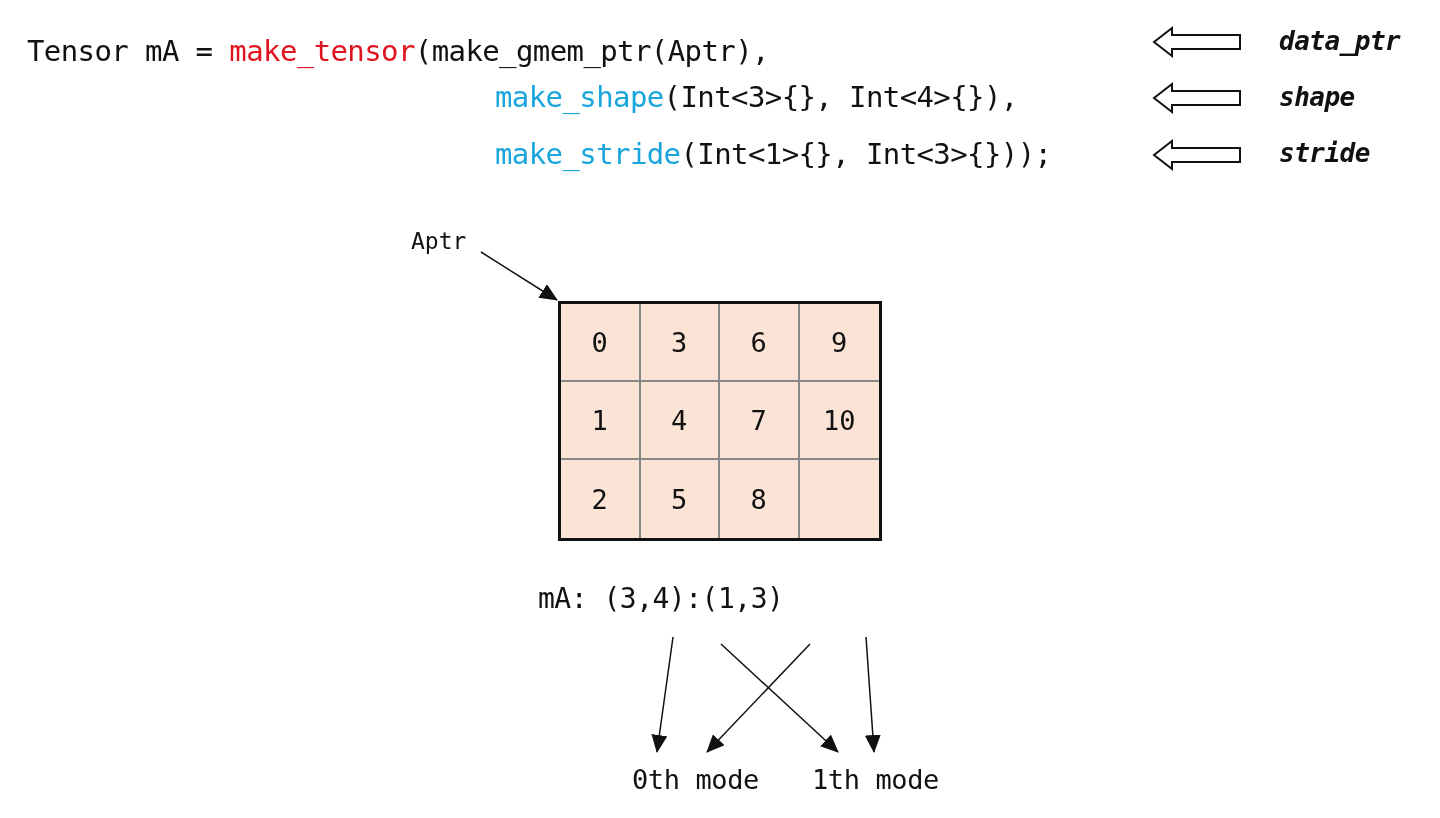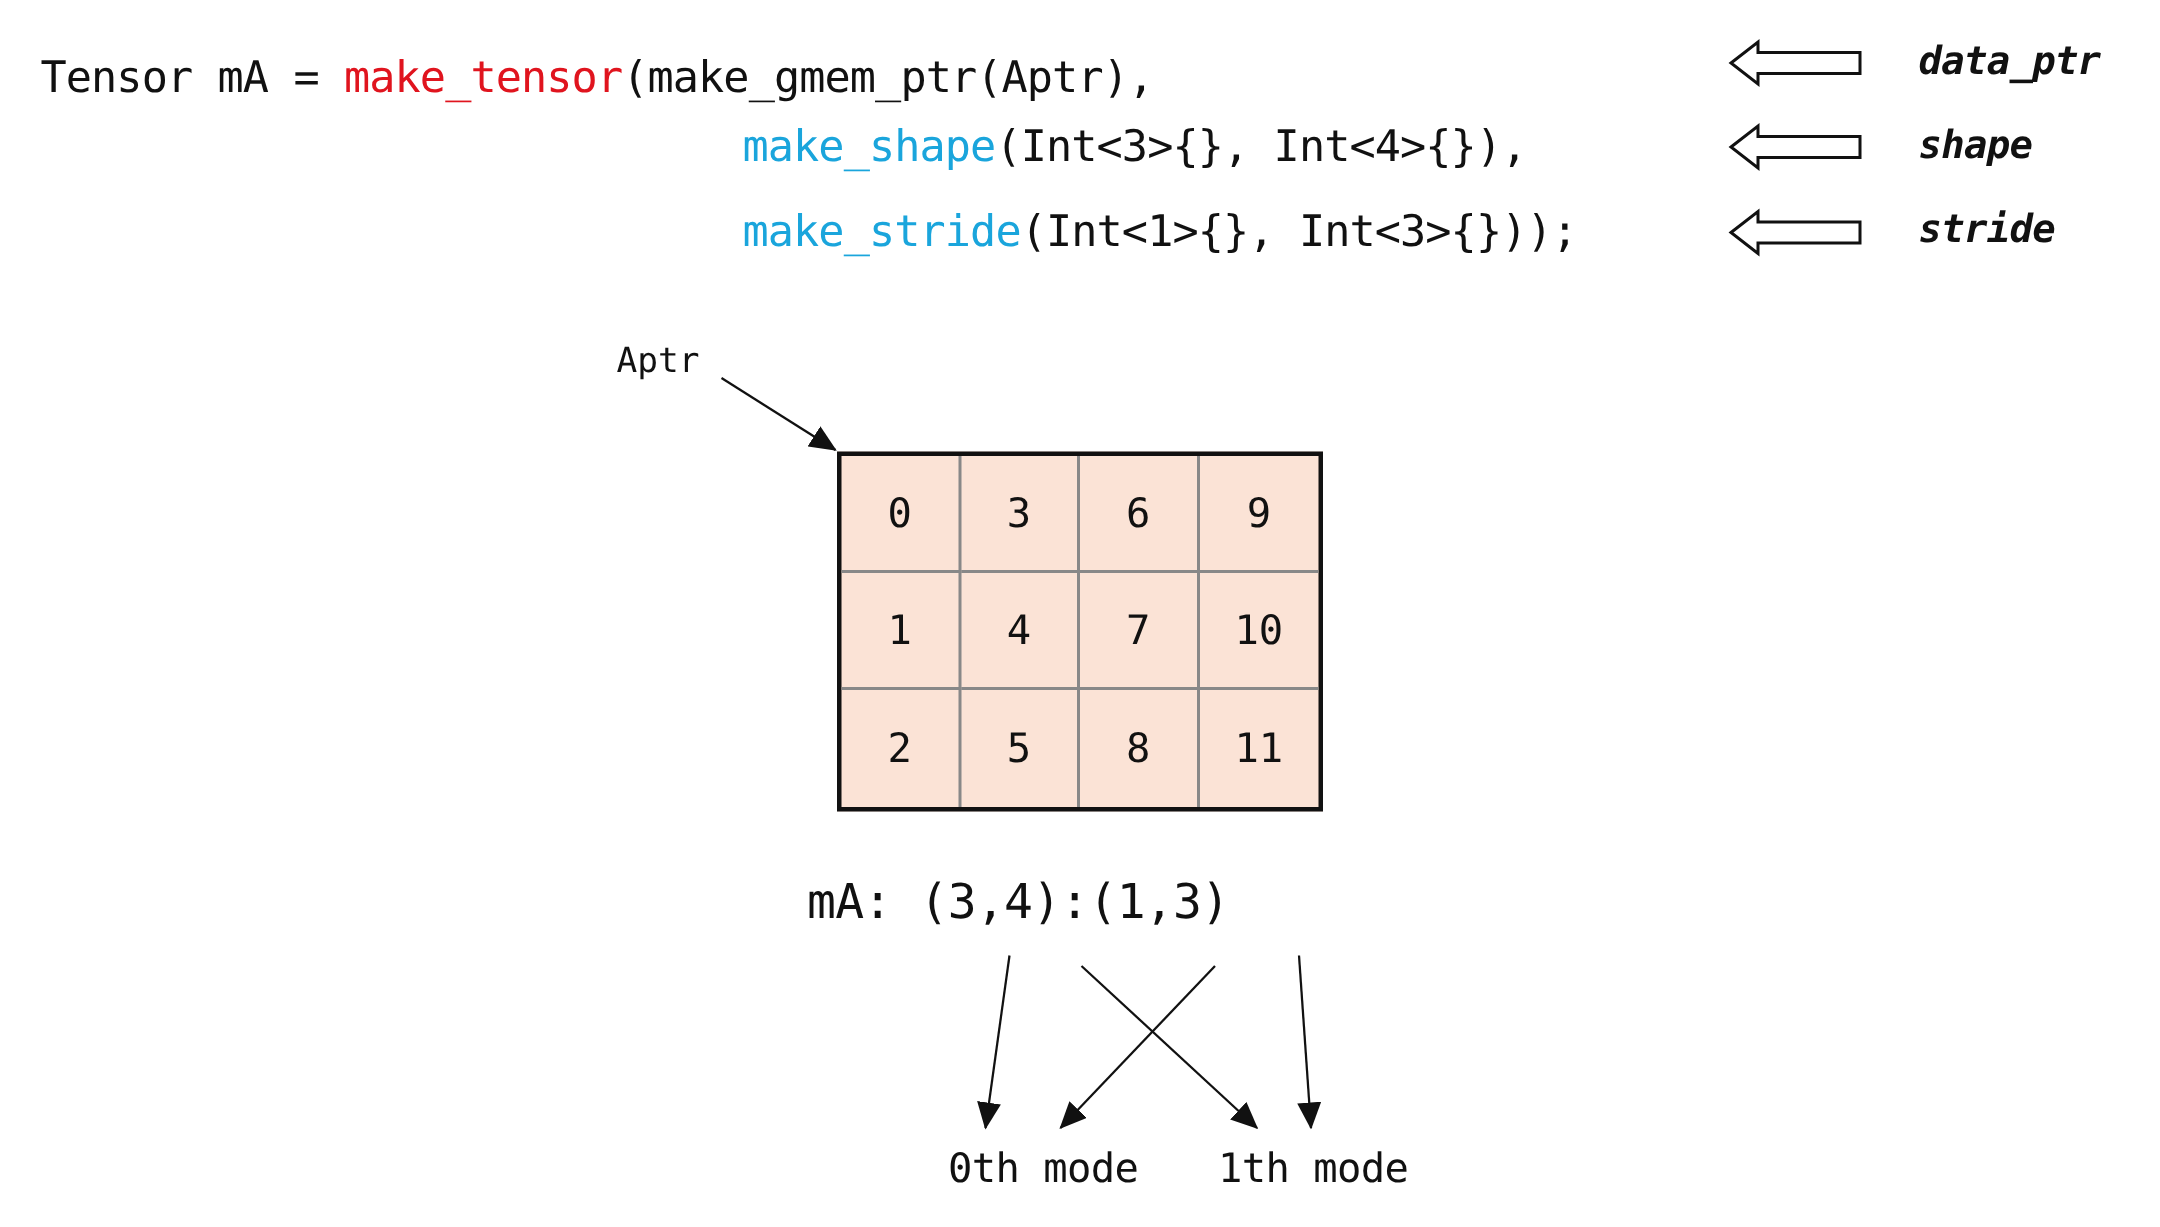--- a/index.html
+++ b/index.html
@@ -12,21 +12,21 @@
     .svg-layer { position:absolute; left:0; top:0; }
     .grid { position:absolute; left:558px; top:301px; width:324px; height:240px;
             border:3px solid #111; box-sizing:border-box; display:grid;
             grid-template-columns:repeat(4,1fr); grid-template-rows:repeat(3,1fr);
             background:#fbe3d6; }
     .cell { display:flex; align-items:center; justify-content:center; font-size:27px;
             border-right:2px solid #888; border-bottom:2px solid #888; }
     .cell.last-col { border-right:none; }
     .cell.last-row { border-bottom:none; }
     .aptr { position:absolute; left:411px; top:228px; font-size:23px; }
-    .layout-text { position:absolute; left:538px; top:582px; font-size:32px; white-space:pre; letter-spacing:-0.5px; }
+    .layout-text { position:absolute; left:538px; top:582px; font-size:28px; white-space:pre; letter-spacing:-0.5px; }
     .mode { position:absolute; font-size:27px; white-space:pre; top:764px; letter-spacing:-0.4px; }
   </style>
 </head>
 <body>
 
 <div class="code-line" style="left:27px; top:24px;margin-top:10px;"><span>Tensor mA = </span><span class="fn-red">make_tensor</span><span>(make_gmem_ptr(Aptr),</span></div>
 
 <div class="code-line" style="left:495px; top:80px;"><span class="fn-blue">make_shape</span><span>(Int&lt;3&gt;{}, Int&lt;4&gt;{}),</span></div>
 
 <div class="code-line" style="left:495px; top:137px;"><span class="fn-blue">make_stride</span><span>(Int&lt;1&gt;{}, Int&lt;3&gt;{}));</span></div>
@@ -70,19 +70,18 @@
   <div class="cell">3</div>
   <div class="cell">6</div>
   <div class="cell last-col">9</div>
   <div class="cell">1</div>
   <div class="cell">4</div>
   <div class="cell">7</div>
   <div class="cell last-col">10</div>
   <div class="cell last-row">2</div>
   <div class="cell last-row">5</div>
   <div class="cell last-row">8</div>
-  <div class="cell last-row last-col">11</div>
 </div>
 
 <div class="layout-text">mA: (3,4):(1,3)</div>
 
 <div class="mode" style="left:590px;margin-left:42px;">0th mode</div>
 <div class="mode" style="left:812px;">1th mode</div>
 
 </body></html>

